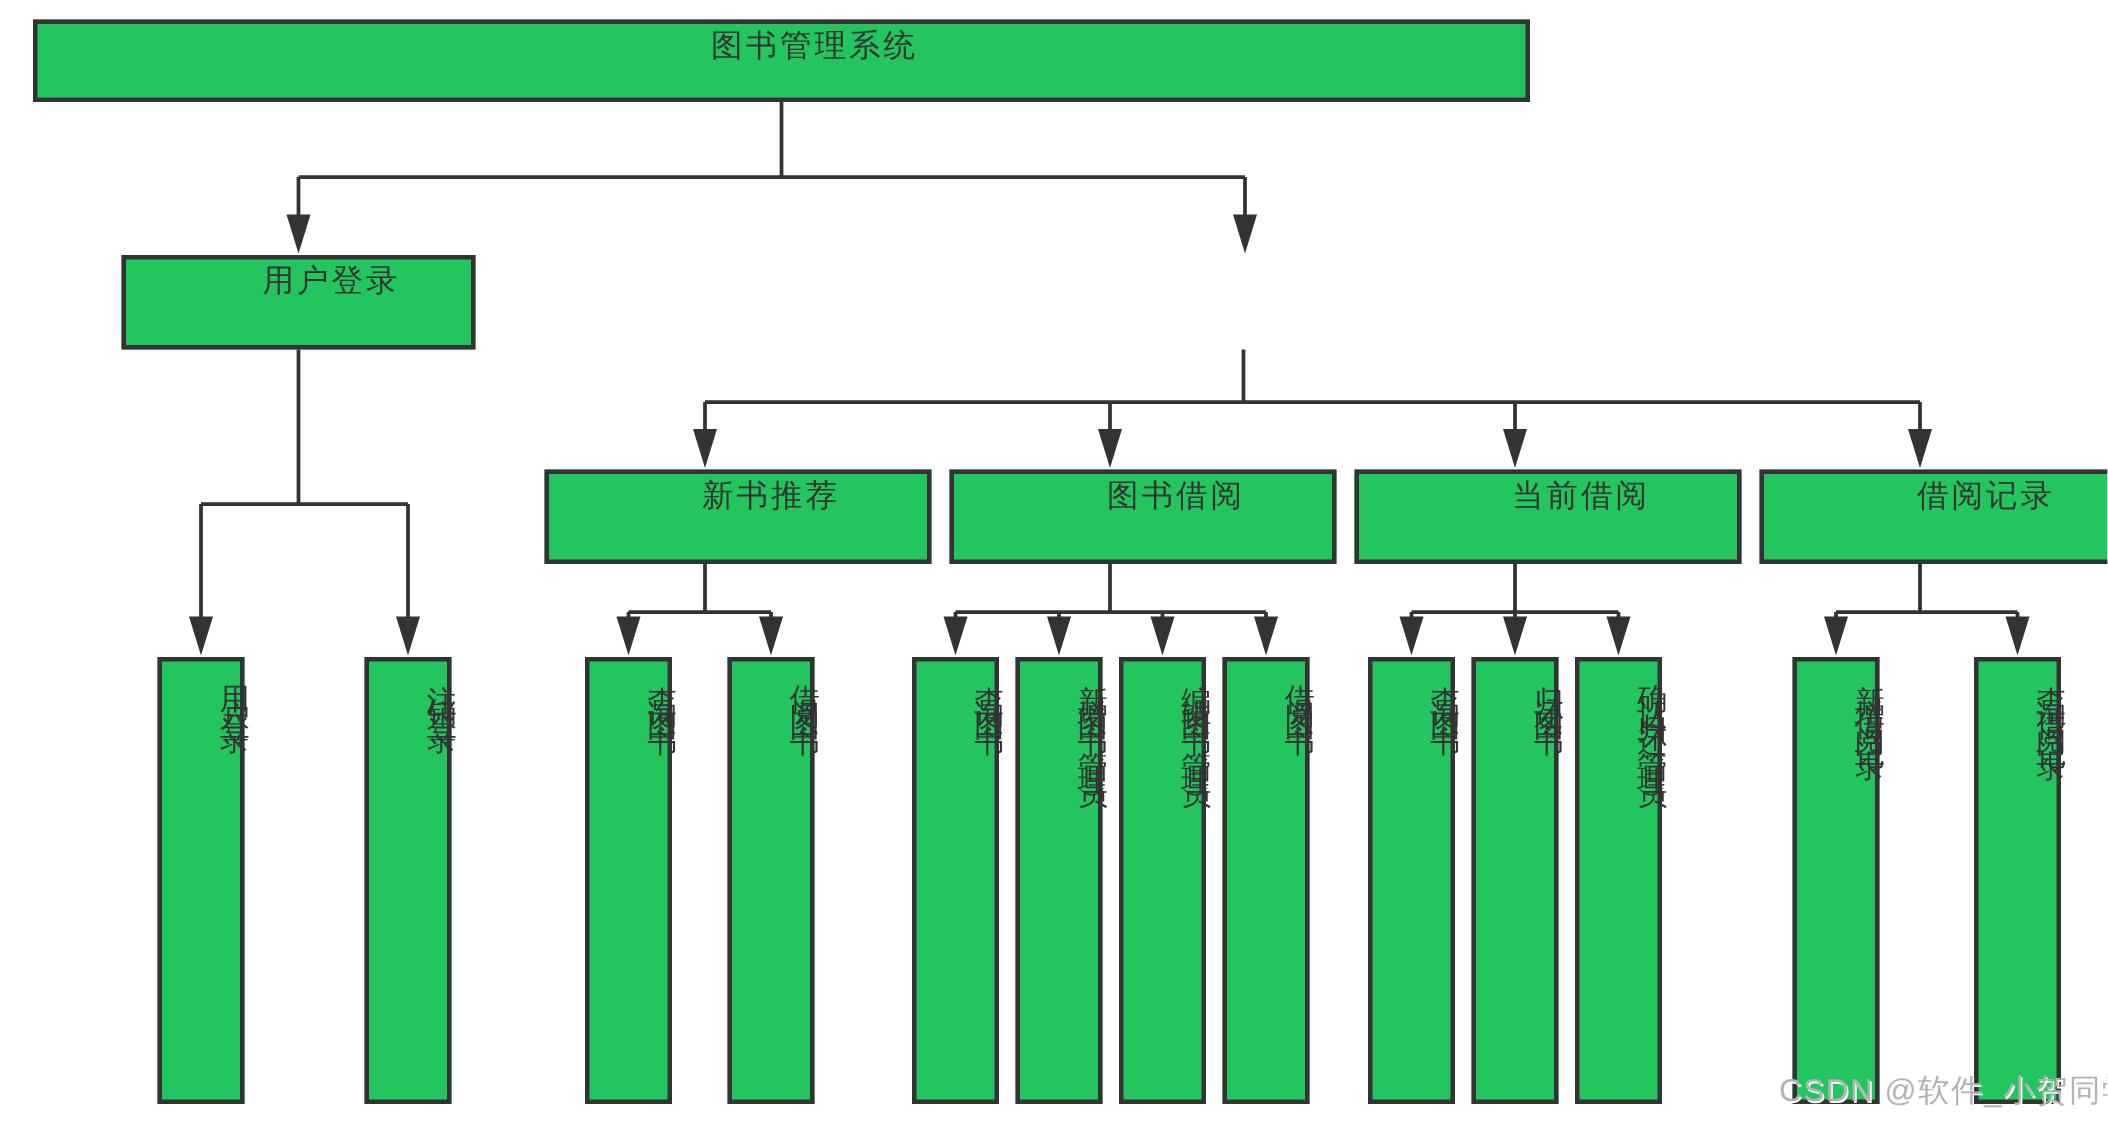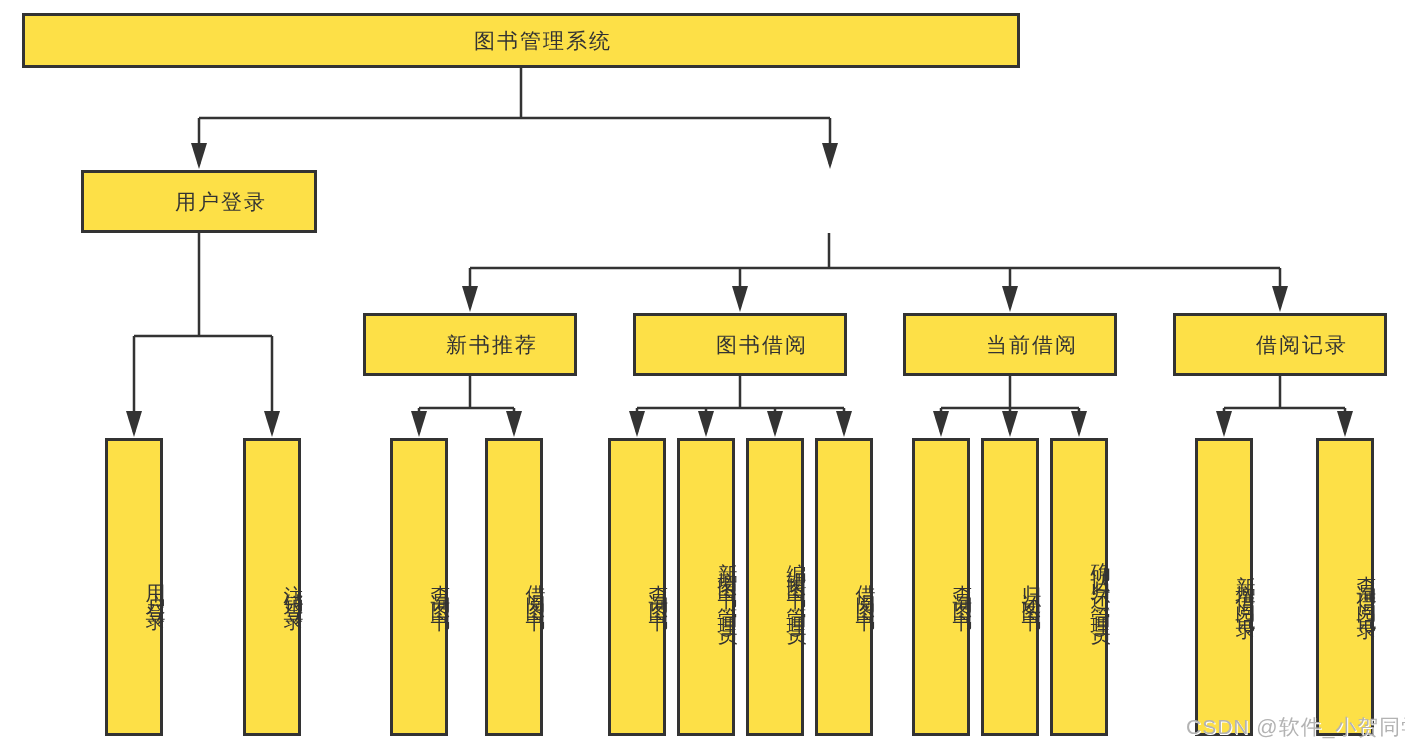--- a/index.html
+++ b/index.html
@@ -15,36 +15,36 @@
     background:var(--bg);
     overflow:hidden;
     font-family:"Liberation Sans", sans-serif;
     color:var(--text);
   }
   .stage svg{position:absolute;left:0;top:0;}
   .node{
     position:absolute;
     box-sizing:border-box;
     border:3px solid var(--line);
-    background:#fde047;
+    background:#22c55e;
     display:flex;
-    align-items:center;
+    align-items:flex-start;
     justify-content:center;
     text-align:center;
     padding-left:44px;
   }
   .hnode span{
     font-size:21px;
     letter-spacing:2px;
     color:var(--text);
     white-space:nowrap;
   }
   .lvl1{left:22px;top:13px;width:998px;height:55px;}
   .lvl2{top:170px;width:236px;height:63px;}
-  .lvl3{top:313px;width:214px;height:63px;}
+  .lvl3{top:313px;width:258px;height:63px;}
   .leaf{
     top:438px;width:58px;height:298px;
   }
   .leaf span{
     writing-mode:vertical-rl;
     text-orientation:mixed;
     font-size:20px;
     letter-spacing:9px;
     line-height:1;
     color:var(--text);

